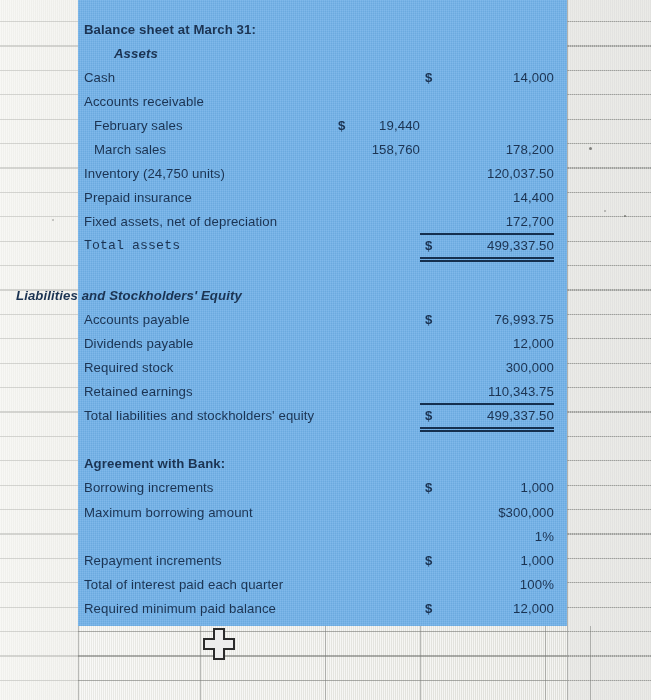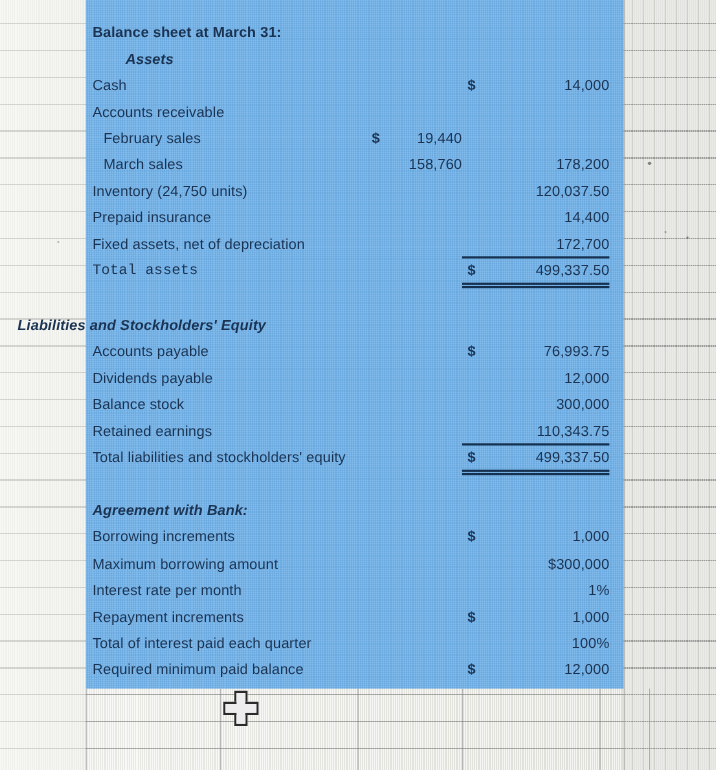--- a/index.html
+++ b/index.html
@@ -300,21 +300,21 @@
       <span class="colB-val">76,993.75</span>
     </div>
 
     <div class="row" style="top:332px;">
       <span class="label" style="left:84px;">Dividends payable</span>
       <span class="colB-cur"></span>
       <span class="colB-val">12,000</span>
     </div>
 
     <div class="row" style="top:356px;">
-      <span class="label" style="left:84px;">Balance stock</span>
+      <span class="label" style="left:84px;">Required stock</span>
       <span class="colB-cur"></span>
       <span class="colB-val">300,000</span>
     </div>
 
     <div class="row" style="top:380px;">
       <span class="label" style="left:84px;">Retained earnings</span>
       <span class="colB-cur"></span>
       <span class="colB-val">110,343.75</span>
     </div>
 
@@ -322,37 +322,36 @@
 
     <div class="row" style="top:404px;">
       <span class="label" style="left:84px;">Total liabilities and stockholders' equity</span>
       <span class="colB-cur">$</span>
       <span class="colB-val">499,337.50</span>
     </div>
 
     <div class="rule-double" style="top:427px;"></div>
 
     <div class="row" style="top:452px;">
-      <span class="label hdr" style="left:84px;font-style:italic;">Agreement with Bank:</span>
+      <span class="label hdr" style="left:84px;">Agreement with Bank:</span>
     </div>
 
     <div class="row" style="top:476px;">
       <span class="label" style="left:84px;">Borrowing increments</span>
       <span class="colB-cur">$</span>
       <span class="colB-val">1,000</span>
     </div>
 
     <div class="row" style="top:501px;">
       <span class="label" style="left:84px;">Maximum borrowing amount</span>
       <span class="colB-cur"></span>
       <span class="colB-val">$300,000</span>
     </div>
 
     <div class="row" style="top:525px;">
-      <span class="label" style="left:84px;">Interest rate per month</span>
       <span class="colB-cur"></span>
       <span class="colB-val">1%</span>
     </div>
 
     <div class="row" style="top:549px;">
       <span class="label" style="left:84px;">Repayment increments</span>
       <span class="colB-cur">$</span>
       <span class="colB-val">1,000</span>
     </div>
 

